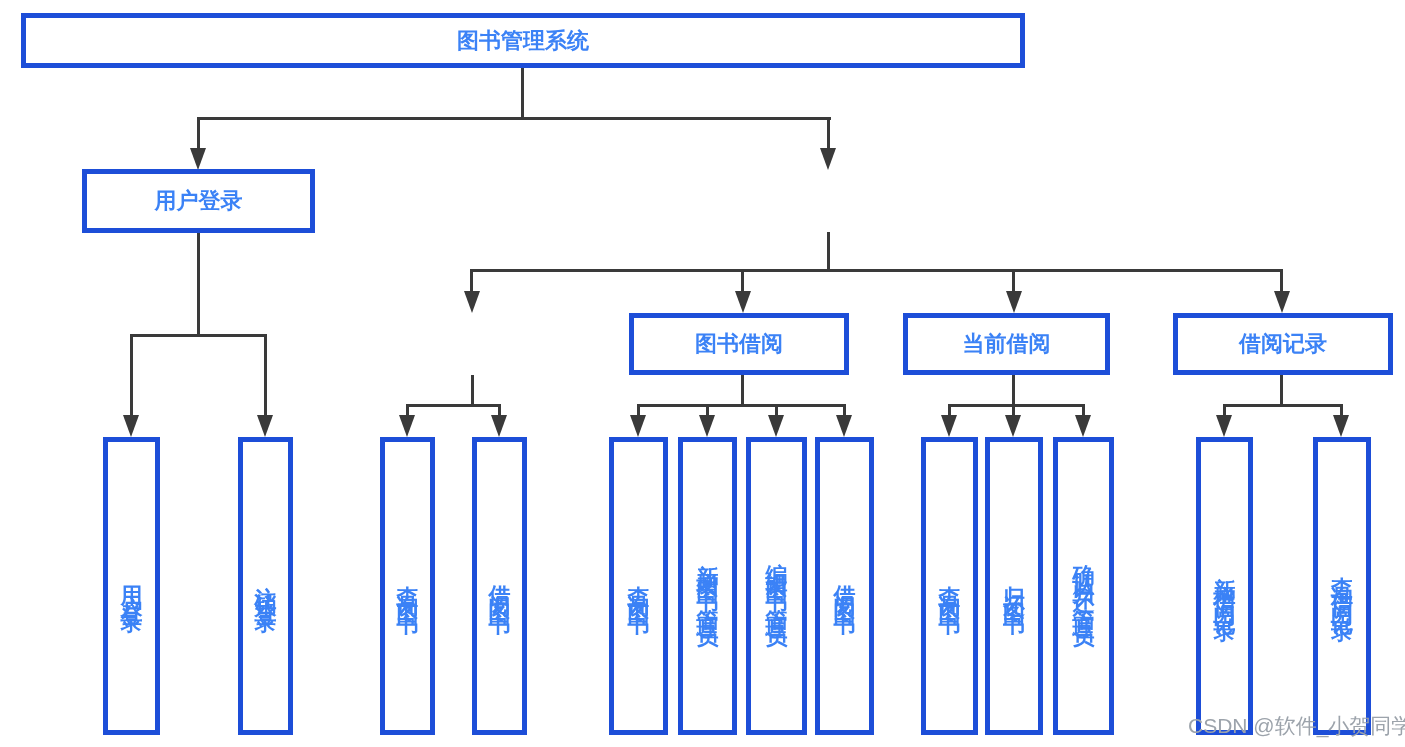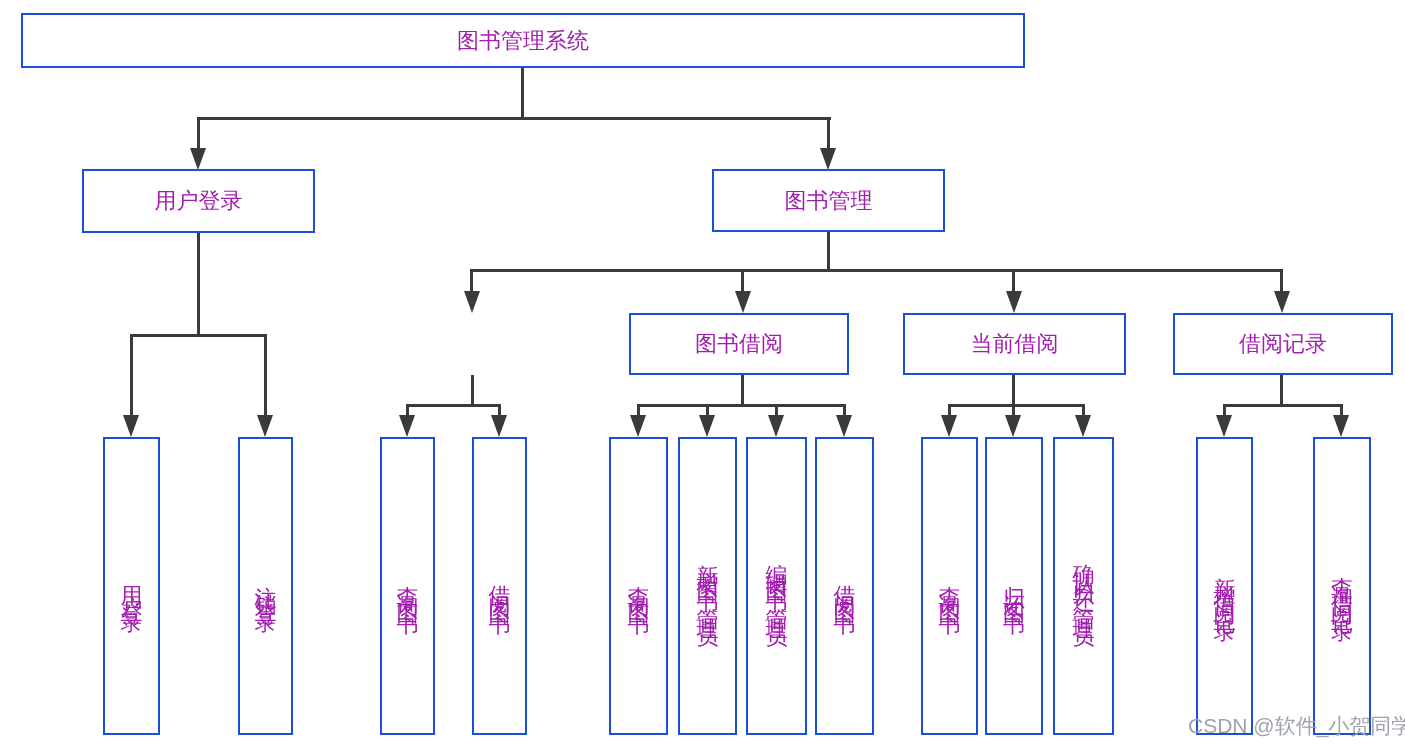--- a/index.html
+++ b/index.html
@@ -2,23 +2,23 @@
 <html><head>
 <meta charset="utf-8">
 <style>
   html,body{margin:0;padding:0;background:#ffffff;}
   #canvas{
     position:relative;width:1405px;height:747px;background:#ffffff;
     font-family:"Liberation Sans","DejaVu Sans",sans-serif;overflow:hidden;
   }
   .box{
     position:absolute;box-sizing:border-box;
-    border:2px solid #1d4ed8;background:#ffffff;color:#a21caf;
+    border:5px solid #1d4ed8;background:#ffffff;color:#3b82f6;
     display:flex;align-items:center;justify-content:center;
-    font-size:22px;line-height:1;white-space:nowrap;
+    font-size:22px;line-height:1;white-space:nowrap;font-weight:bold;
   }
   .vbox{
     writing-mode:vertical-rl;
     letter-spacing:9px;
     font-size:22px;
   }
   .vline{position:absolute;width:3px;background:#3a3a3a;}
   .hline{position:absolute;height:3px;background:#3a3a3a;}
   .arrow-down{
     position:absolute;width:0;height:0;
@@ -41,23 +41,20 @@
   <div class="vline" style="left:521px;top:68px;height:51px;"></div>
   <div class="hline" style="left:197px;top:117px;width:634px;"></div>
   <div class="vline" style="left:197px;top:117px;height:33px;"></div>
   <div class="arrow-down" style="left:190px;top:148px;"></div>
   <div class="vline" style="left:827px;top:117px;height:33px;"></div>
   <div class="arrow-down" style="left:820px;top:148px;"></div>
 
   <div class="box" style="left:82px;top:169px;width:233px;height:64px;">
     <span>用户登录</span>
   </div>
-  <div class="box" style="left:712px;top:169px;width:233px;height:63px;">
-    <span>图书管理</span>
-  </div>
 
   <div class="vline" style="left:197px;top:233px;height:103px;"></div>
   <div class="hline" style="left:130px;top:334px;width:137px;"></div>
   <div class="vline" style="left:130px;top:334px;height:83px;"></div>
   <div class="arrow-down" style="left:123px;top:415px;"></div>
   <div class="vline" style="left:264px;top:334px;height:83px;"></div>
   <div class="arrow-down" style="left:257px;top:415px;"></div>
 
   <div class="vline" style="left:827px;top:232px;height:40px;"></div>
   <div class="hline" style="left:470px;top:269px;width:813px;"></div>
@@ -66,21 +63,21 @@
   <div class="vline" style="left:741px;top:269px;height:24px;"></div>
   <div class="arrow-down" style="left:735px;top:291px;"></div>
   <div class="vline" style="left:1012px;top:269px;height:24px;"></div>
   <div class="arrow-down" style="left:1006px;top:291px;"></div>
   <div class="vline" style="left:1280px;top:269px;height:24px;"></div>
   <div class="arrow-down" style="left:1274px;top:291px;"></div>
 
   <div class="box" style="left:629px;top:313px;width:220px;height:62px;">
     <span>图书借阅</span>
   </div>
-  <div class="box" style="left:903px;top:313px;width:223px;height:62px;text-align:center;">
+  <div class="box" style="left:903px;top:313px;width:207px;height:62px;text-align:center;">
     <span>当前借阅</span>
   </div>
   <div class="box" style="left:1173px;top:313px;width:220px;height:62px;">
     <span>借阅记录</span>
   </div>
 
   <div class="vline" style="left:471px;top:375px;height:31px;"></div>
   <div class="hline" style="left:406px;top:404px;width:95px;"></div>
   <div class="vline" style="left:406px;top:404px;height:13px;"></div>
   <div class="arrow-down" style="left:399px;top:415px;"></div>

